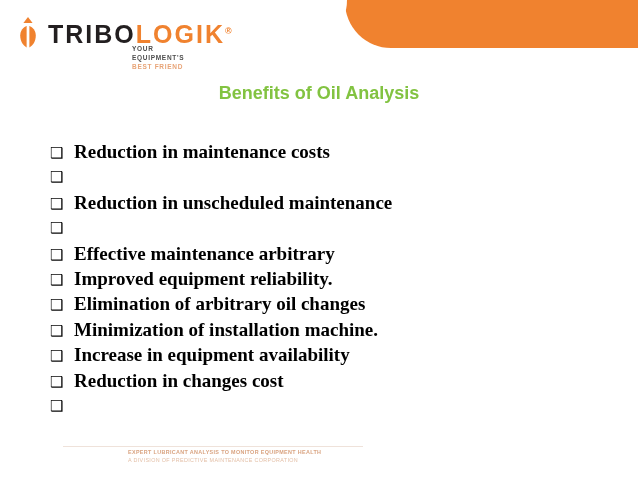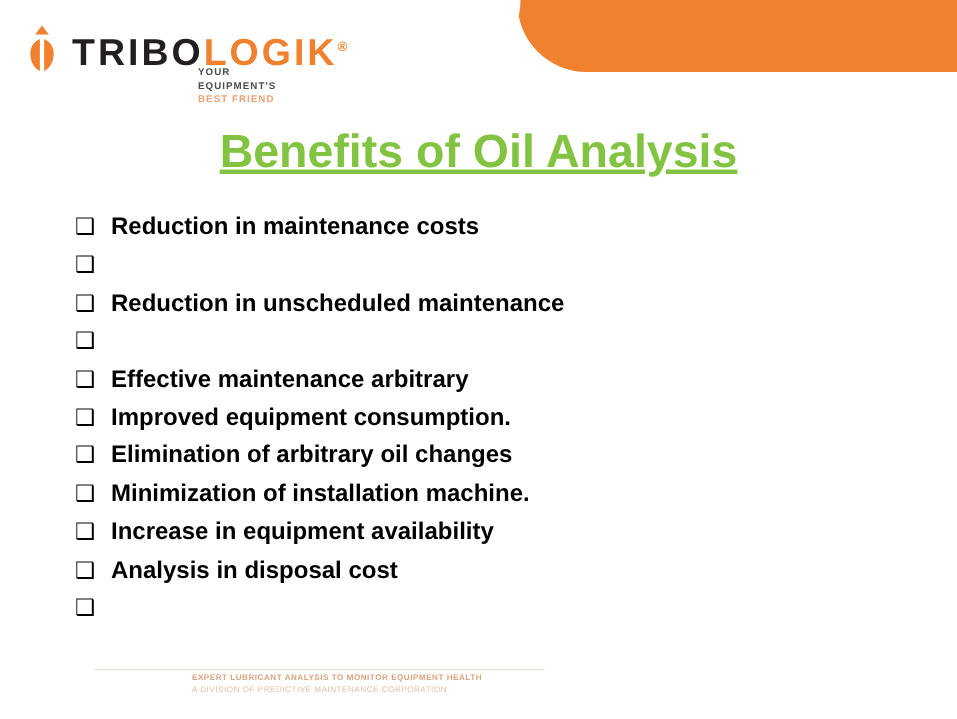--- a/index.html
+++ b/index.html
@@ -100,25 +100,24 @@
     color: #E8A477;
   }
 
   
   .title {
     position: absolute;
     top: 83px;
     left: 0;
     width: 638px;
     text-align: center;
-    font-size: 31px;
+    font-size: 18px;
     font-weight: bold;
     color: #82C341;
     letter-spacing: 0px;
-    text-decoration: underline;
   }
 
   
   .bullets {
     position: absolute;
     top: 142px;
     left: 50px;
     width: 560px;
   }
   .bullet-row {
@@ -127,25 +126,26 @@
     height: 25.4px;
   }
   .bullet-mark {
     width: 24px;
     flex: 0 0 24px;
     font-size: 15px;
     line-height: 19px;
     color: #000000;
   }
   .bullet-text {
-    font-size: 16px;
+    font-size: 19px;
     font-weight: bold;
     color: #000000;
     line-height: 19px;
     white-space: nowrap;
+    font-family: Liberation Serif, serif;
   }
   .bullet-text .redmark {
     color: #D02027;
     font-weight: bold;
   }
 
   
   .footer {
     position: absolute;
     left: 63px;
@@ -225,37 +225,37 @@
       </div>
       <div class="bullet-row">
         <span class="bullet-mark">❑</span>
       </div>
       <div class="bullet-row">
         <span class="bullet-mark">❑</span>
         <span class="bullet-text">Effective maintenance arbitrary</span>
       </div>
       <div class="bullet-row">
         <span class="bullet-mark">❑</span>
-        <span class="bullet-text">Improved equipment consumption.</span>
+        <span class="bullet-text">Improved equipment reliability.</span>
       </div>
       <div class="bullet-row">
         <span class="bullet-mark">❑</span>
         <span class="bullet-text">Elimination of arbitrary oil changes</span>
       </div>
       <div class="bullet-row">
         <span class="bullet-mark">❑</span>
         <span class="bullet-text">Minimization of installation machine.</span>
       </div>
       <div class="bullet-row">
         <span class="bullet-mark">❑</span>
         <span class="bullet-text">Increase in equipment availability</span>
       </div>
       <div class="bullet-row">
         <span class="bullet-mark">❑</span>
-        <span class="bullet-text">Analysis in disposal cost</span>
+        <span class="bullet-text">Reduction in changes cost</span>
       </div>
       <div class="bullet-row">
         <span class="bullet-mark">❑</span>
       </div>
     </div>
 
   <div class="footer">
     <div class="footer-rule"></div>
     <div class="footer-lines">
       <span class="footer-line1">EXPERT LUBRICANT ANALYSIS TO MONITOR EQUIPMENT HEALTH</span>

